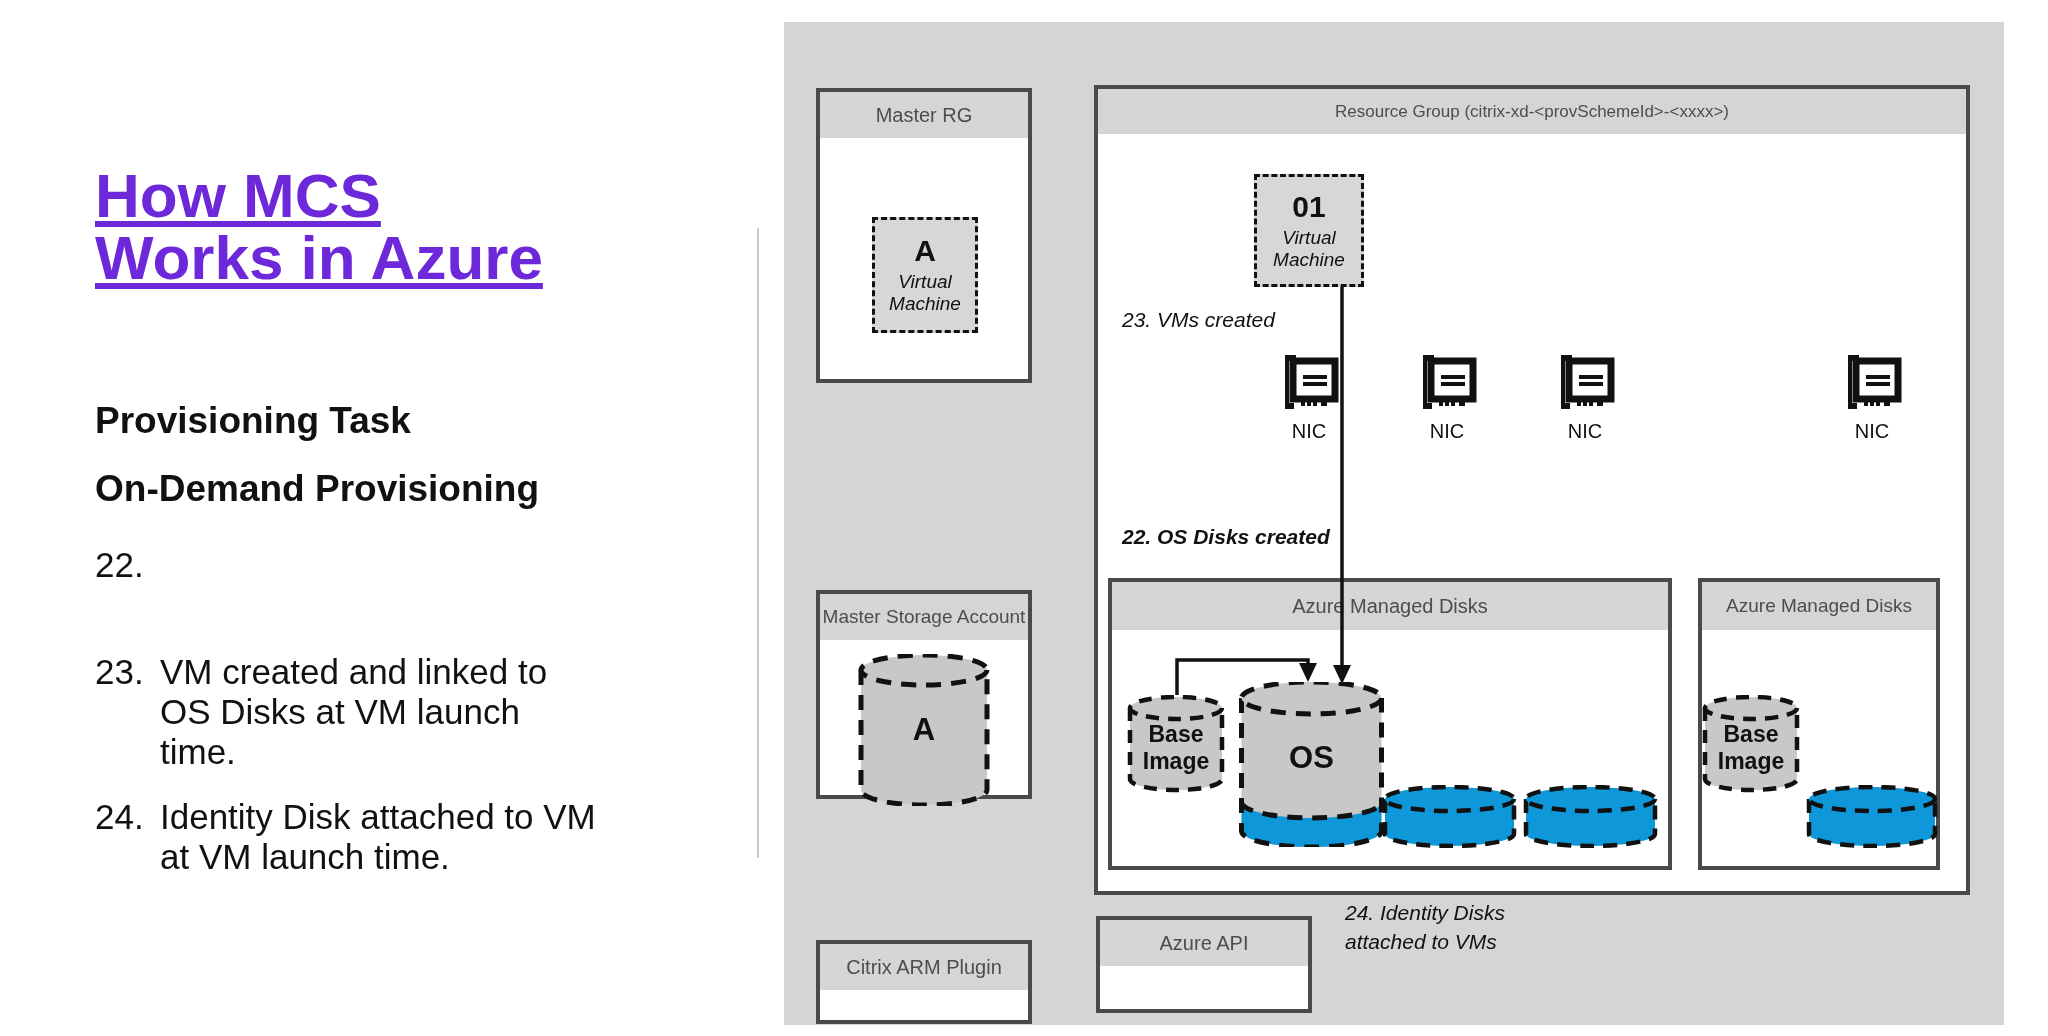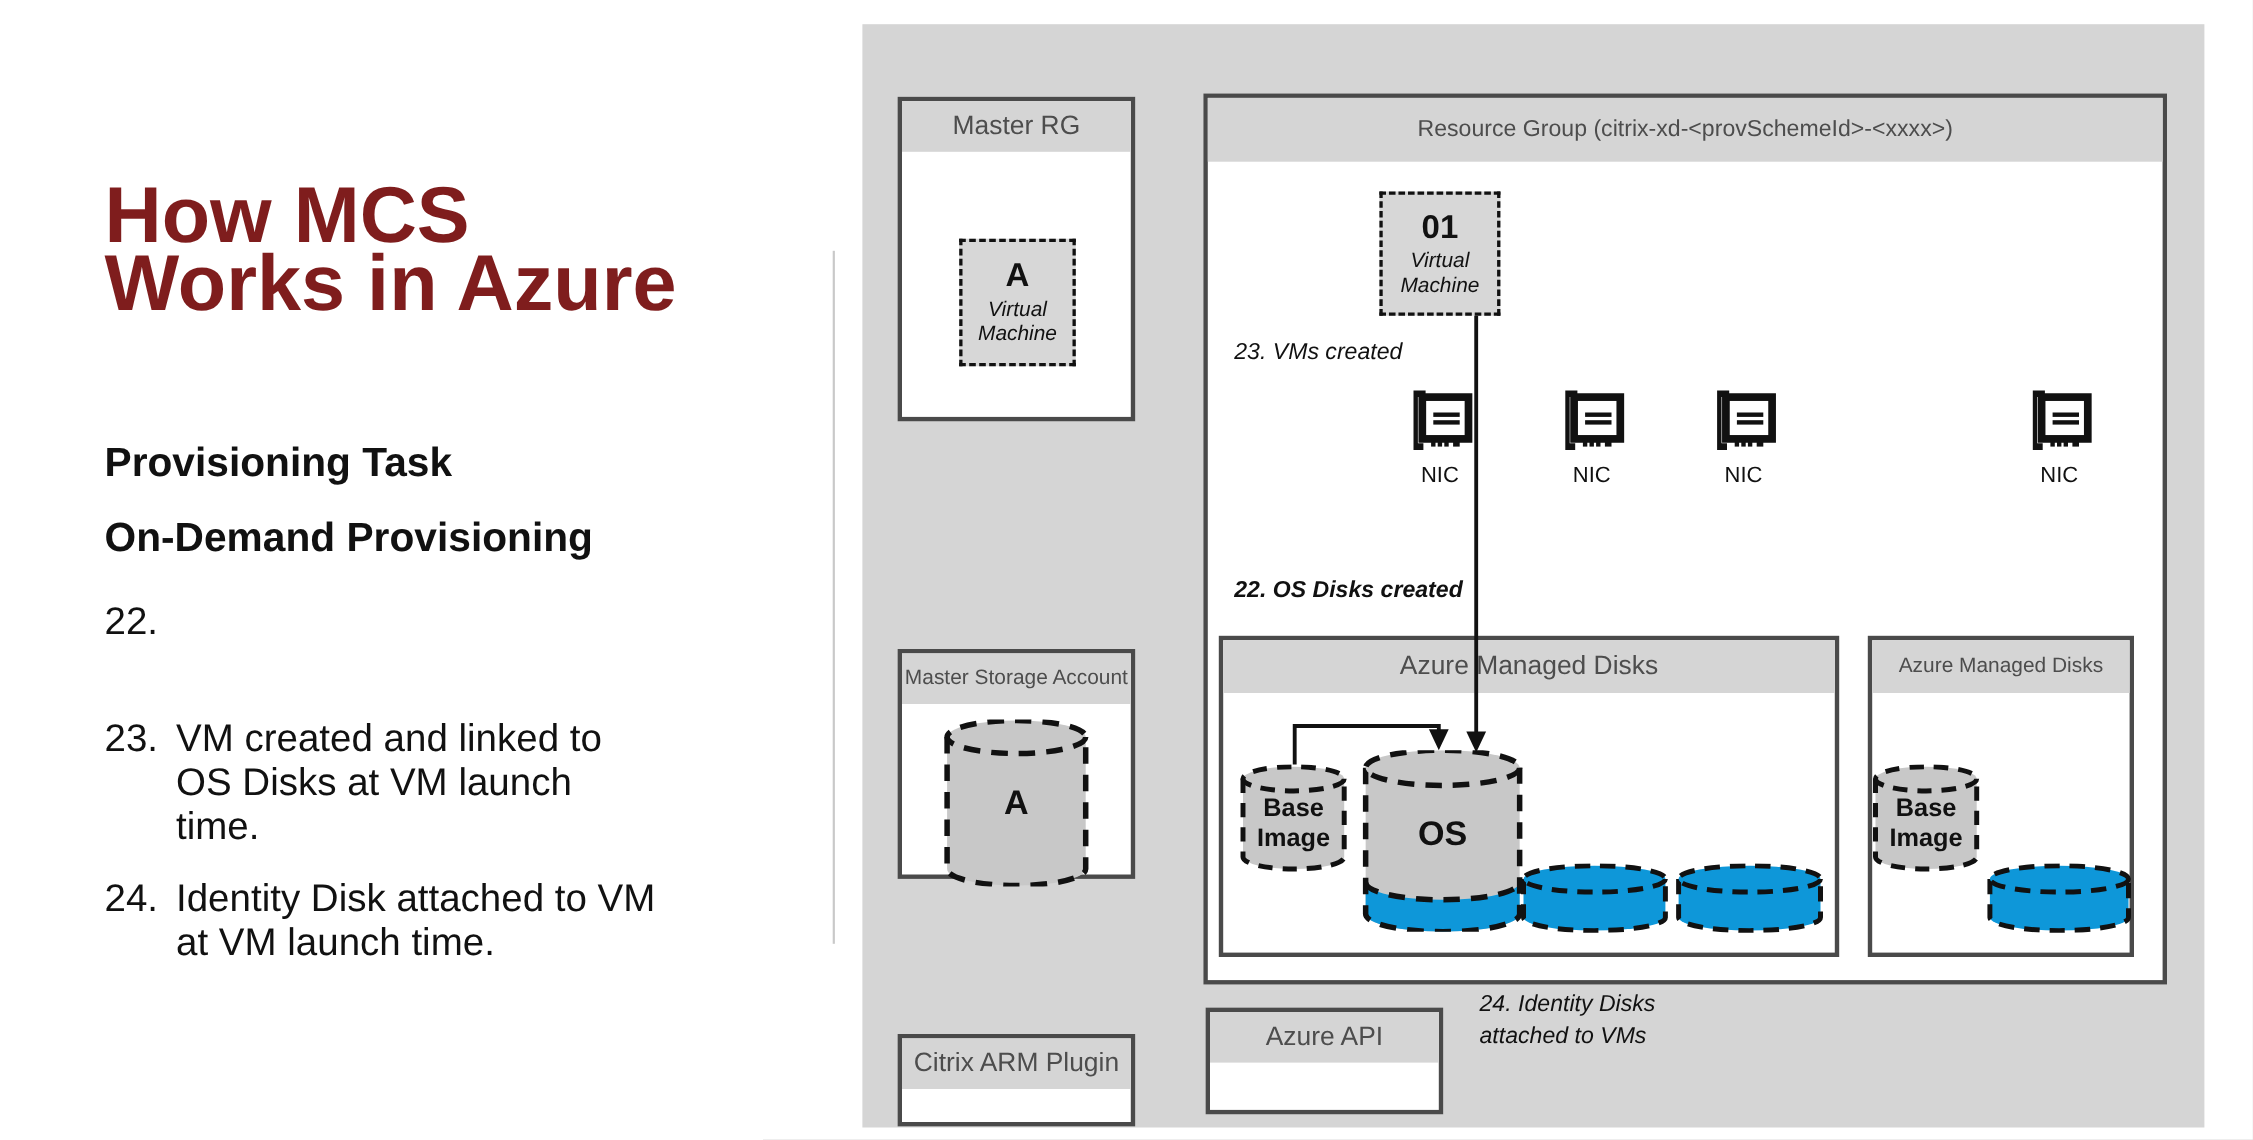--- a/index.html
+++ b/index.html
@@ -6,35 +6,35 @@
   body{
     width:2048px;height:1036px;position:relative;background:#ffffff;
     font-family:"Liberation Sans", sans-serif;color:#1c1c1c;overflow:hidden;
   }
   .abs{position:absolute;}
   .preline{white-space:pre-line;}
 
   
   .slide-title{
     left:95px;top:165px;width:560px;
-    font-size:72px;font-weight:bold;line-height:62px;color:#7f1d1d;
+    font-size:62px;font-weight:bold;line-height:62px;color:#6d28d9;text-decoration:underline;
   }
   .subtitle{left:95px;width:620px;font-size:37px;font-weight:bold;color:#111;}
   .bullet{left:95px;width:560px;font-size:35px;line-height:40px;color:#111;display:flex;}
   .bullet .num{width:65px;flex:0 0 65px;}
   .divider-line{left:757px;top:228px;width:2px;height:630px;background:#c9c9c9;}
 
   
   .panel{left:784px;top:22px;width:1220px;height:1003px;background:#d5d5d5;}
 
   .box{position:absolute;background:#ffffff;border:4px solid #4a4a4a;box-sizing:border-box;}
   .box-header{
     position:absolute;left:0;top:0;width:100%;height:46px;background:#d5d5d5;
     display:flex;align-items:center;justify-content:center;
-    font-size:24px;color:#4d4d4d;white-space:nowrap;
+    font-size:20px;color:#4d4d4d;white-space:nowrap;
   }
 
   .dash-box{
     position:absolute;background:#d7d7d7;border:3px dashed #111;box-sizing:border-box;
     display:flex;flex-direction:column;align-items:center;justify-content:center;text-align:center;
   }
   .dash-box .vm-id{font-size:30px;font-weight:bold;color:#111;line-height:32px;}
   .dash-box .vm-sub{font-size:19px;font-style:italic;line-height:22px;color:#111;margin-top:4px;}
 
   .annotation{font-size:21px;font-style:italic;color:#111;line-height:29px;}
@@ -78,21 +78,21 @@
 <div class="box" style="left:816px;top:88px;width:216px;height:295px;">
   <div class="box-header">Master RG</div>
   <div class="dash-box" style="left:52px;top:125px;width:106px;height:116px;">
     <div class="vm-id">A</div>
     <div class="vm-sub preline">Virtual
 Machine</div>
   </div>
 </div>
 
 <div class="box" style="left:1094px;top:85px;width:876px;height:810px;">
-  <div class="box-header" style="height:58px;font-size:21px;">Resource Group (citrix-xd-&lt;provSchemeId&gt;-&lt;xxxx&gt;)</div>
+  <div class="box-header" style="height:45px;font-size:17px;">Resource Group (citrix-xd-&lt;provSchemeId&gt;-&lt;xxxx&gt;)</div>
 </div>
 
 <div class="dash-box" style="left:1254px;top:174px;width:110px;height:113px;">
   <div class="vm-id">01</div>
   <div class="vm-sub preline">Virtual
 Machine</div>
 </div>
 
 <div class="abs annotation" style="left:1122px;top:305px;">23. VMs created</div>
 

